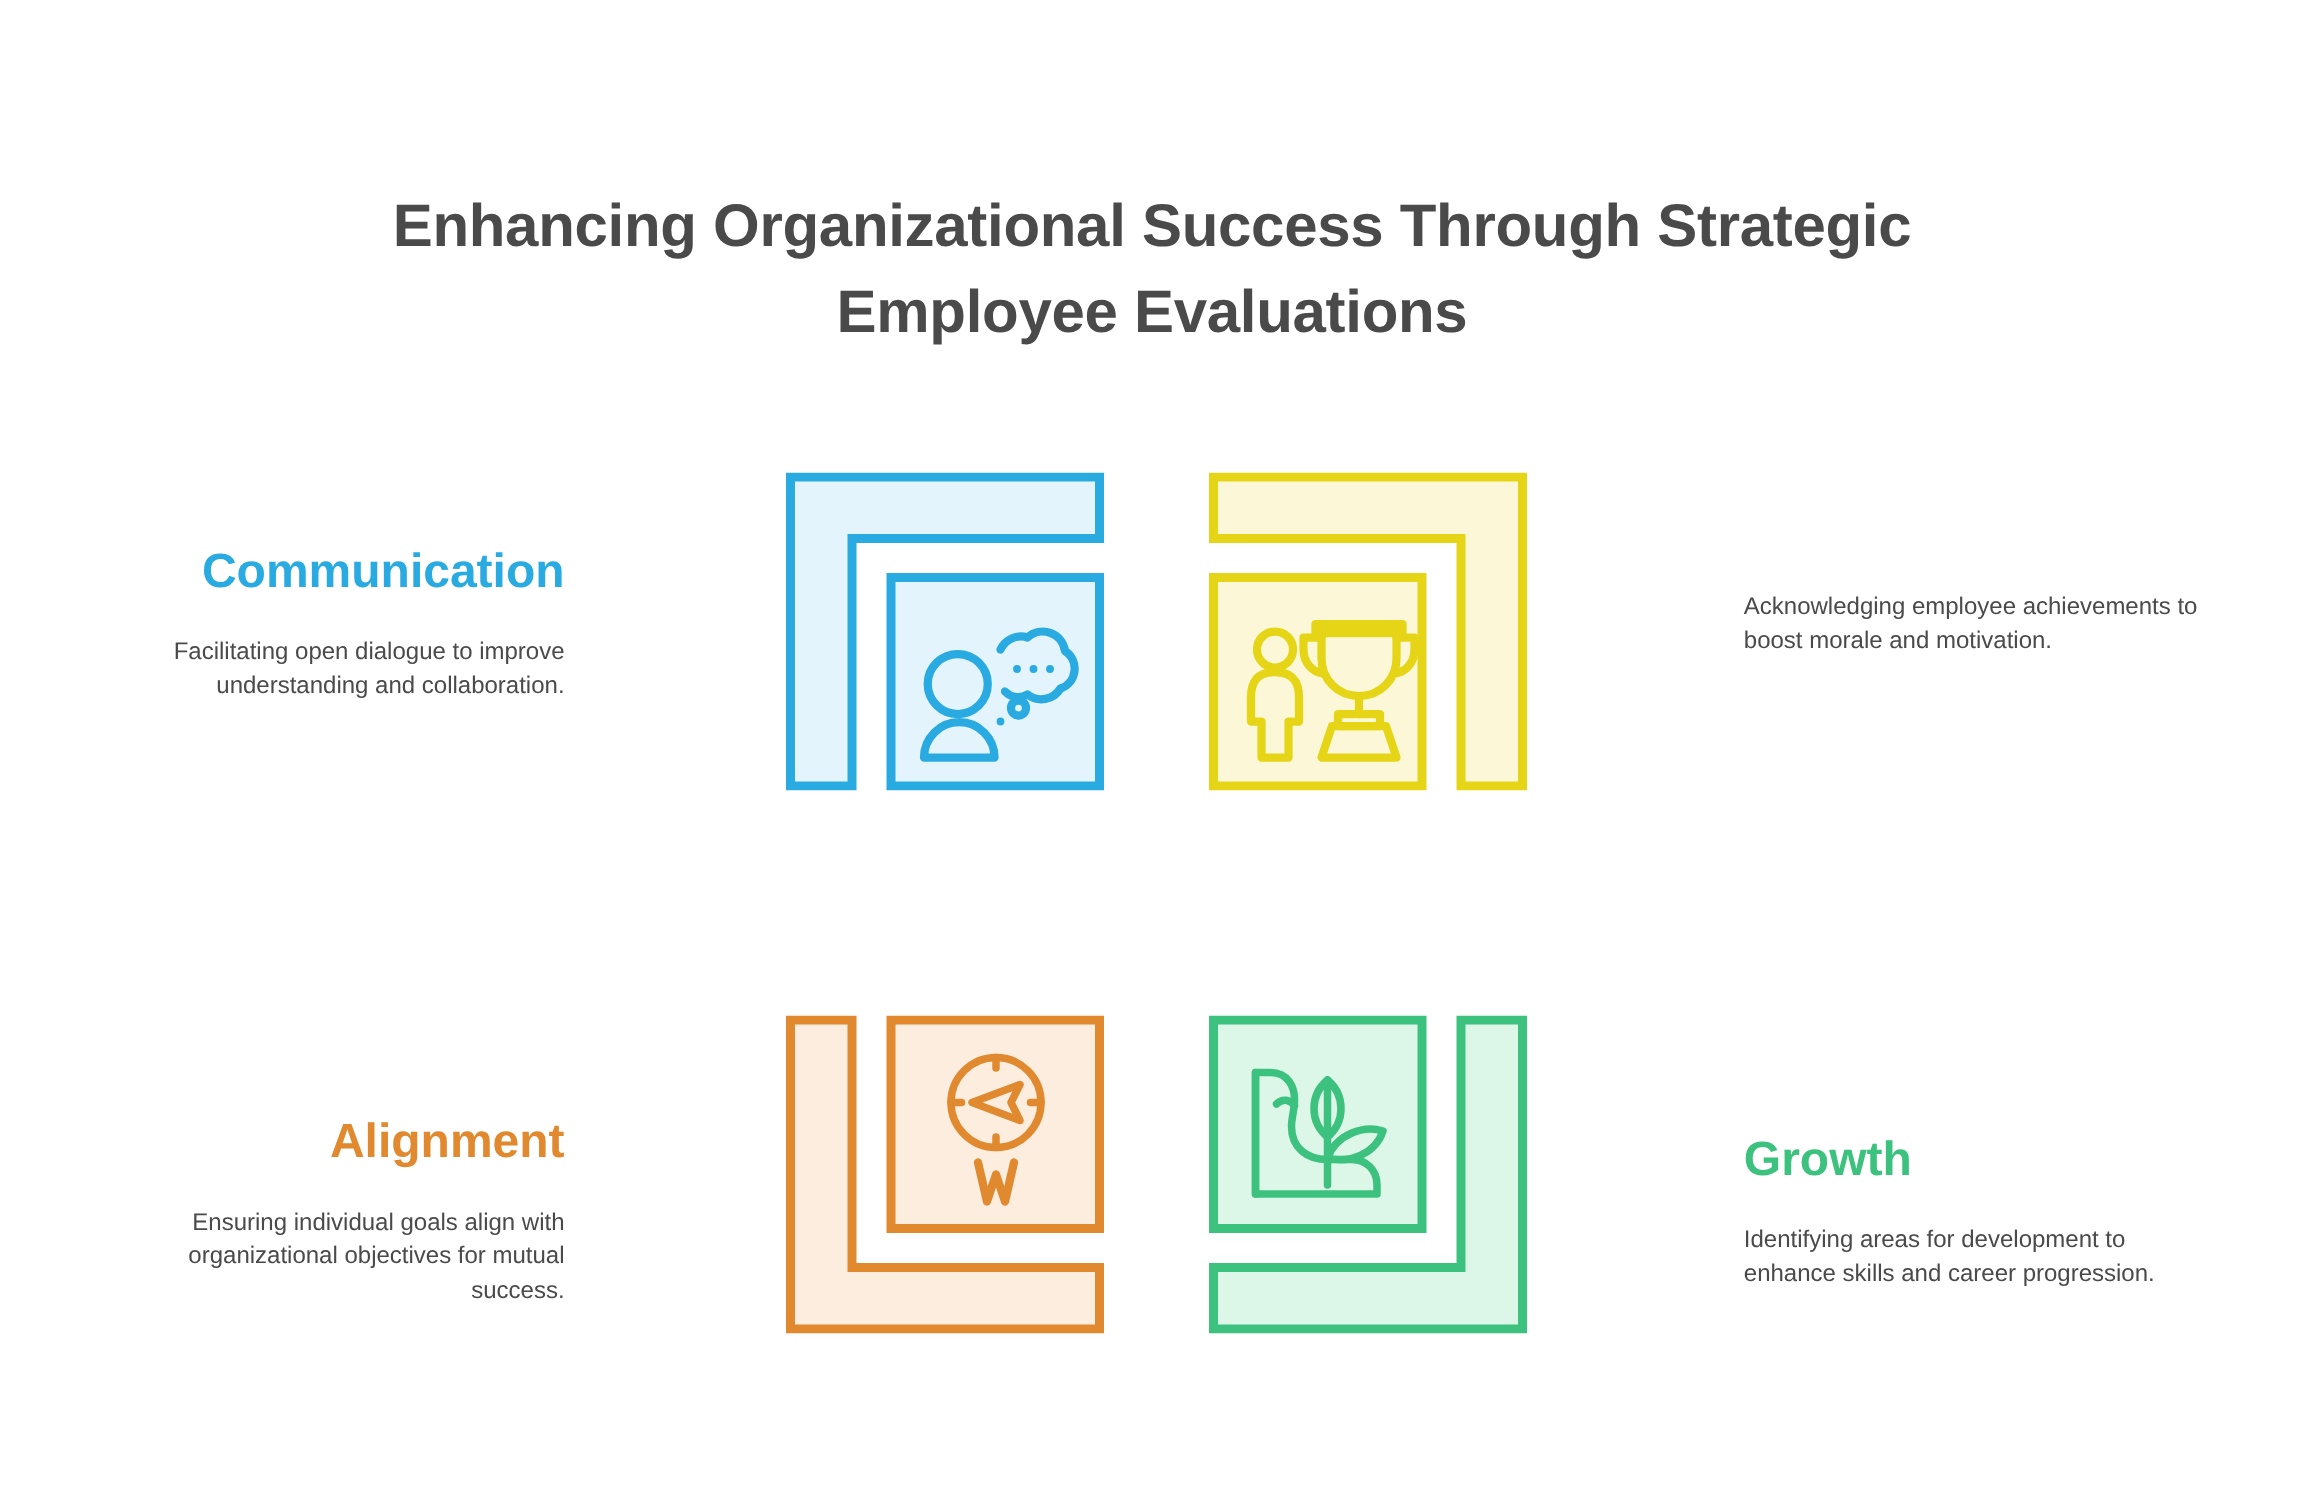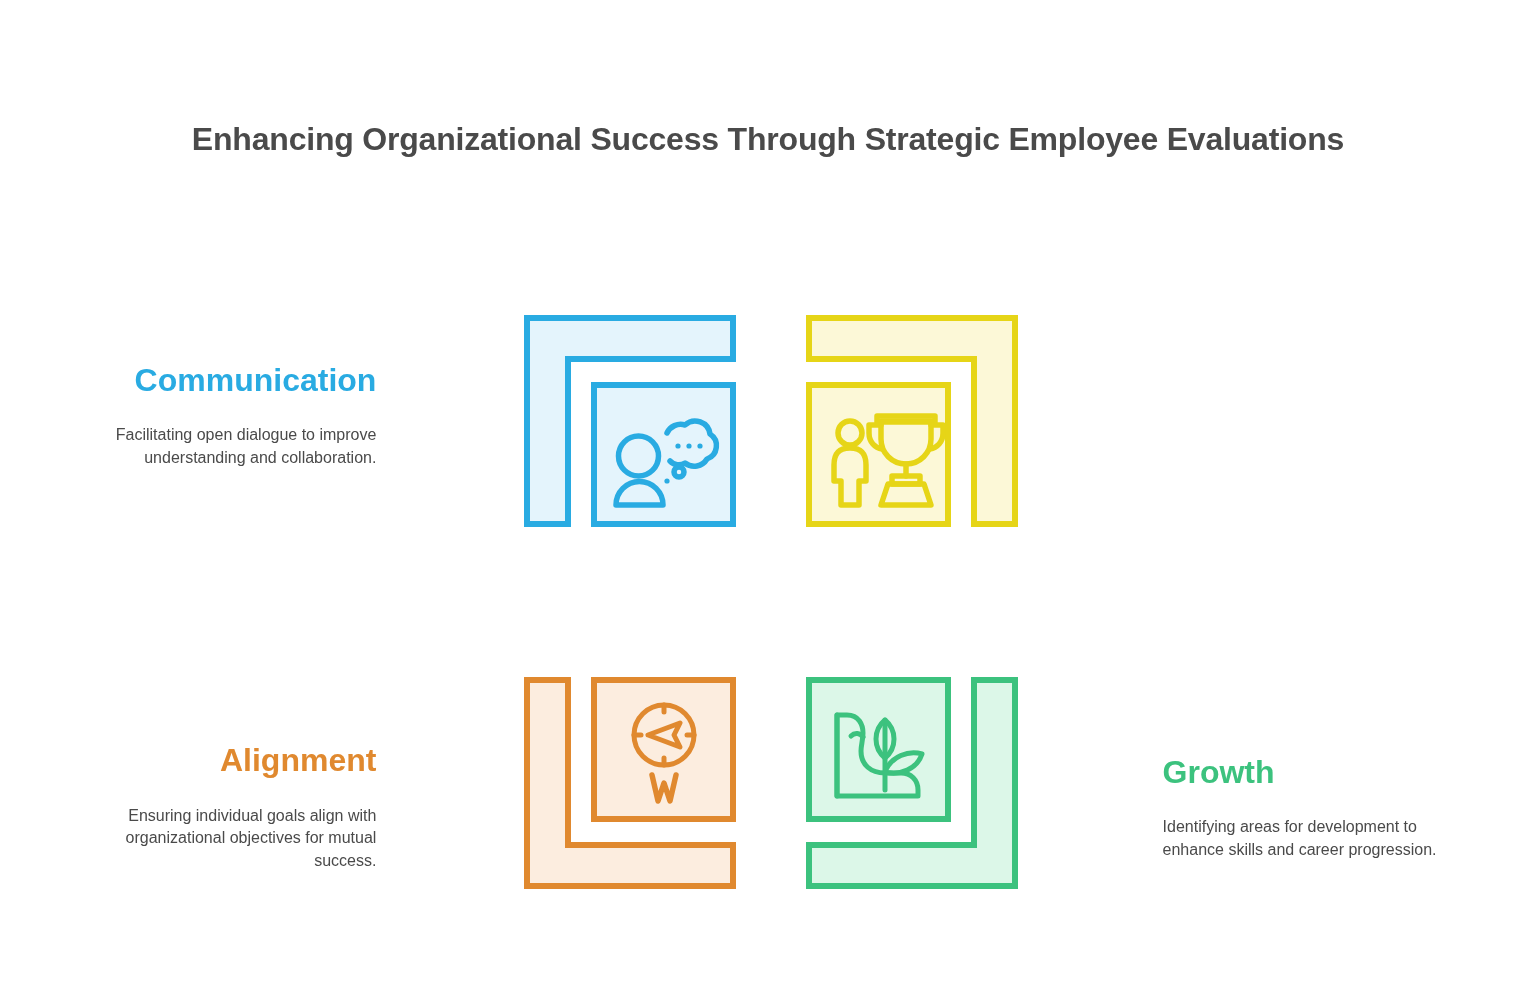--- a/index.html
+++ b/index.html
@@ -15,21 +15,21 @@
     overflow: hidden;
   }
 
   
   .title {
     position: absolute;
     left: 190px;
     top: 96px;
     width: 1156px;
     text-align: center;
-    font-size: 32px;
+    font-size: 40px;
     font-weight: bold;
     line-height: 1.42;
     color: #4a4a4a;
     letter-spacing: -0.2px;
   }
 
   
   .grid {
     position: absolute;
     left: 0;
@@ -164,20 +164,21 @@
 
           <path d="M100 149 v12"></path>
 
           <path d="M86 161 h28 v8 h-28 Z"></path>
 
           <path d="M82 169 l-7 21 h50 l-7 -21 Z"></path>
         </g>
       </svg>
     </div>
     <div class="textcol">
+      <div class="cat-desc">Acknowledging employee achievements to boost morale and motivation.</div>
     </div>
   </div>
 
   <div class="quad q-bl">
     <div class="textcol">
       <div class="cat-title" style="color:#E0892F">Alignment</div>
       <div class="cat-desc">Ensuring individual goals align with organizational objectives for mutual success.</div>
     </div>
     <div class="iconcol">
       <svg class="glyph" viewBox="0 0 212 212">

